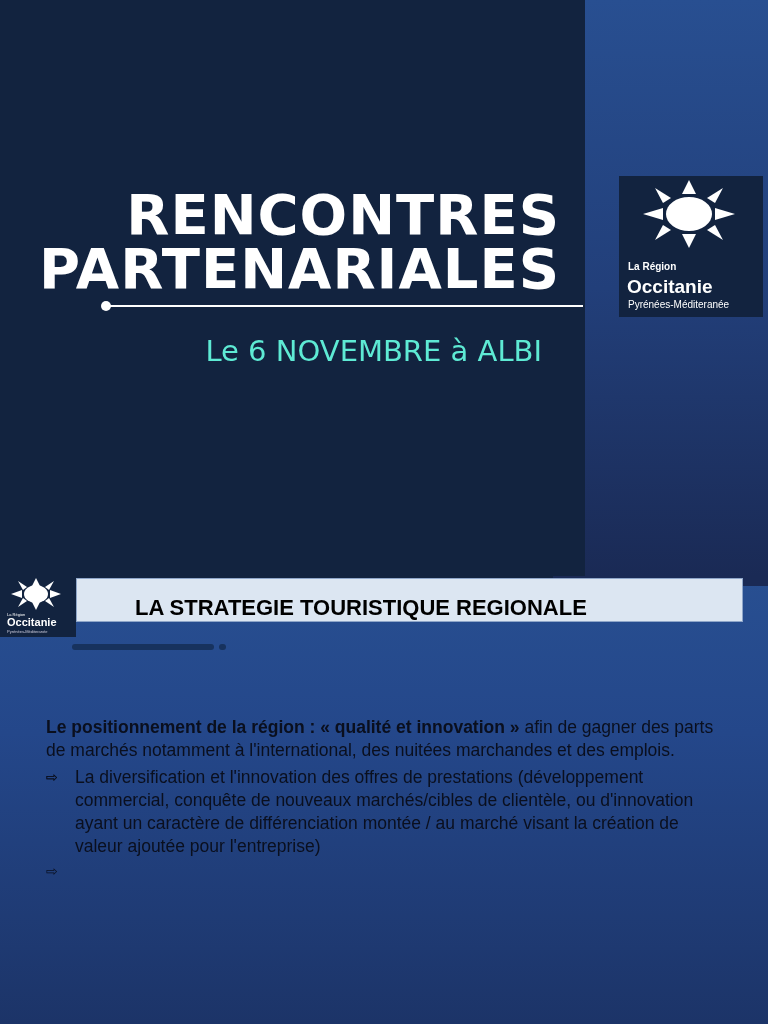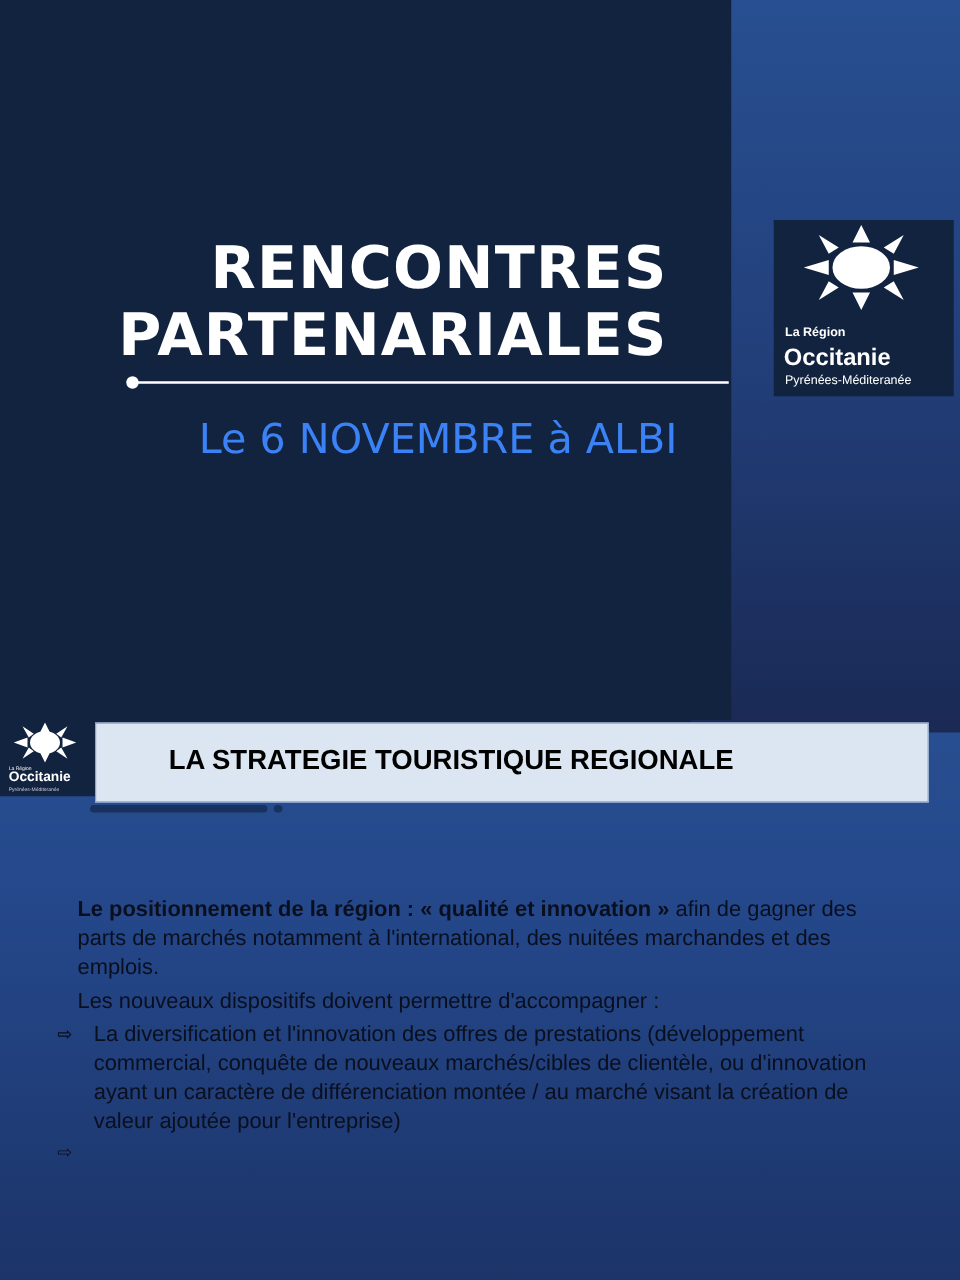--- a/index.html
+++ b/index.html
@@ -12,34 +12,34 @@
     
     .slide1 {
       position: absolute; left: 0; top: 0; width: 768px; height: 576px;
       background: #12233f;
     }
     .slide1 .right-panel {
       position: absolute; left: 585px; top: 0; width: 183px; height: 576px;
       background: linear-gradient(to bottom, #284f91 0%, #223f7a 50%, #1a2a55 100%);
     }
     .title {
-      position: absolute; right: 234px; top: 188px;
+      position: absolute; right: 208px; top: 188px;
       color: #ffffff; font-family: "DejaVu Sans", sans-serif; font-weight: bold;
-      font-size: 47px; line-height: 54px; text-align: right; letter-spacing: 1px;
+      font-size: 56px; line-height: 54px; text-align: right; letter-spacing: 1px;
       white-space: nowrap;
     }
     .rule {
       position: absolute; left: 105px; top: 305px; width: 478px; height: 2px; background: #ffffff;
     }
     .rule-dot {
       position: absolute; left: 101px; top: 301px; width: 10px; height: 10px; border-radius: 50%; background: #ffffff;
     }
     .subtitle {
       position: absolute; right: 226px; top: 334px;
-      color: #3b82f6; font-family: "DejaVu Sans", sans-serif; font-size: 33px; line-height: 34px;
+      color: #5eead4; font-family: "DejaVu Sans", sans-serif; font-size: 29px; line-height: 34px;
       white-space: nowrap;
     }
     .logo-big {
       position: absolute; left: 619px; top: 176px; width: 144px; height: 141px;
       background: #12233f;
     }
     .logo-big svg { position: absolute; left: 22px; top: 2px; }
     .logo-big .l1 { position: absolute; left: 9px; top: 85px; color: #fff; font-size: 10px; font-weight: bold; }
     .logo-big .l2 { position: absolute; left: 8px; top: 100px; color: #fff; font-size: 19px; font-weight: bold; }
     .logo-big .l3 { position: absolute; left: 9px; top: 123px; color: #fff; font-size: 10px; }
@@ -54,38 +54,38 @@
       background: linear-gradient(to right, #12233f 0%, #12233f 72%, #1a2a55 72%, #1a2a55 100%);
     }
     .logo-small {
       position: absolute; left: 0; top: 0; width: 76px; height: 61px; background: #12233f;
     }
     .logo-small svg { position: absolute; left: 10px; top: 2px; }
     .logo-small .s1 { position: absolute; left: 7px; top: 36px; color: #fff; font-size: 4px; }
     .logo-small .s2 { position: absolute; left: 7px; top: 40px; color: #fff; font-size: 11px; font-weight: bold; }
     .logo-small .s3 { position: absolute; left: 7px; top: 53px; color: #ccd; font-size: 4px; }
     .header-bar {
-      position: absolute; left: 76px; top: 2px; width: 667px; height: 64px;
+      position: absolute; left: 76px; top: 2px; width: 667px; height: 44px;
       background: #dce6f2; border: 1px solid #8fa6c9; box-sizing: border-box;
     }
     .header-bar .htext {
       position: absolute; left: 58px; top: 16px; font-size: 22px; font-weight: bold; color: #000;
       white-space: nowrap;
     }
     .progress-bar {
       position: absolute; left: 72px; top: 68px; width: 142px; height: 6px; border-radius: 3px; background: #17325e;
     }
     .progress-dot {
       position: absolute; left: 219px; top: 68px; width: 7px; height: 6px; border-radius: 3px; background: #17325e;
     }
     .content {
       position: absolute; left: 46px; top: 140px; width: 670px;
       color: #0a0f1e; font-size: 17.5px; line-height: 23px;
     }
-    .content p { margin: 0 0 4px 16px; }
+    .content p { margin: 0 0 4px 0; }
     .content b { font-weight: bold; }
     .bullet { position: relative; padding-left: 29px; margin: 0 0 2px 0; }
     .bullet .arrow { position: absolute; left: 0; top: 0; font-size: 14px; }
   </style>
 </head>
 <body>
 
 <div class="slide1">
   <div class="right-panel"></div>
   <div class="title">
@@ -132,21 +132,20 @@
     <div class="s3">Pyrénées-Méditeranée</div>
   </div>
   <div class="header-bar">
     <div class="htext">LA STRATEGIE TOURISTIQUE REGIONALE</div>
   </div>
   <div class="progress-bar"></div>
   <div class="progress-dot"></div>
 
   <div class="content">
     <p><b>Le positionnement de la région : « qualité et innovation »</b><span> afin de gagner des parts de marchés notamment à l'international, des nuitées marchandes et des emplois.</span></p>
-    <p>Les nouveaux dispositifs doivent permettre d'accompagner :</p>
     <div class="bullet">
       <span class="arrow">⇨</span>
     </div>
     <div class="bullet">
       <span class="arrow">⇨</span>
       <span>La diversification et l'innovation des offres de prestations (développement commercial, conquête de nouveaux marchés/cibles de clientèle, ou d'innovation ayant un caractère de différenciation montée / au marché visant la création de valeur ajoutée pour l'entreprise)</span>
     </div>
     <div class="bullet">
       <span class="arrow">⇨</span>
     </div>

